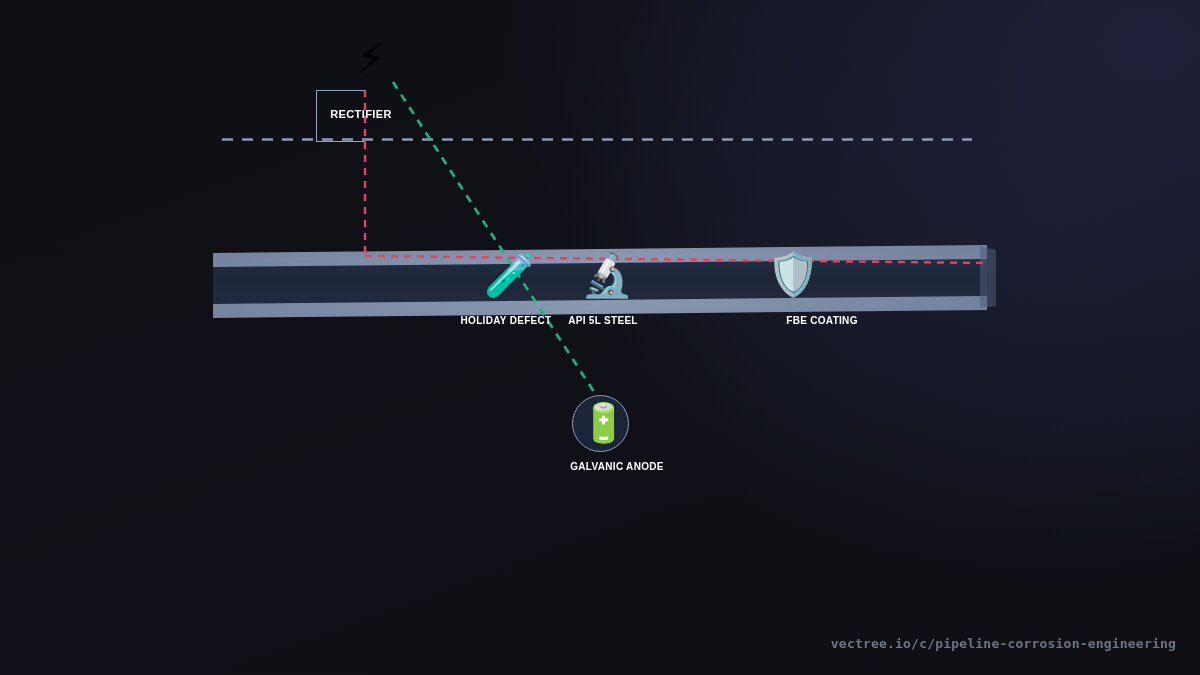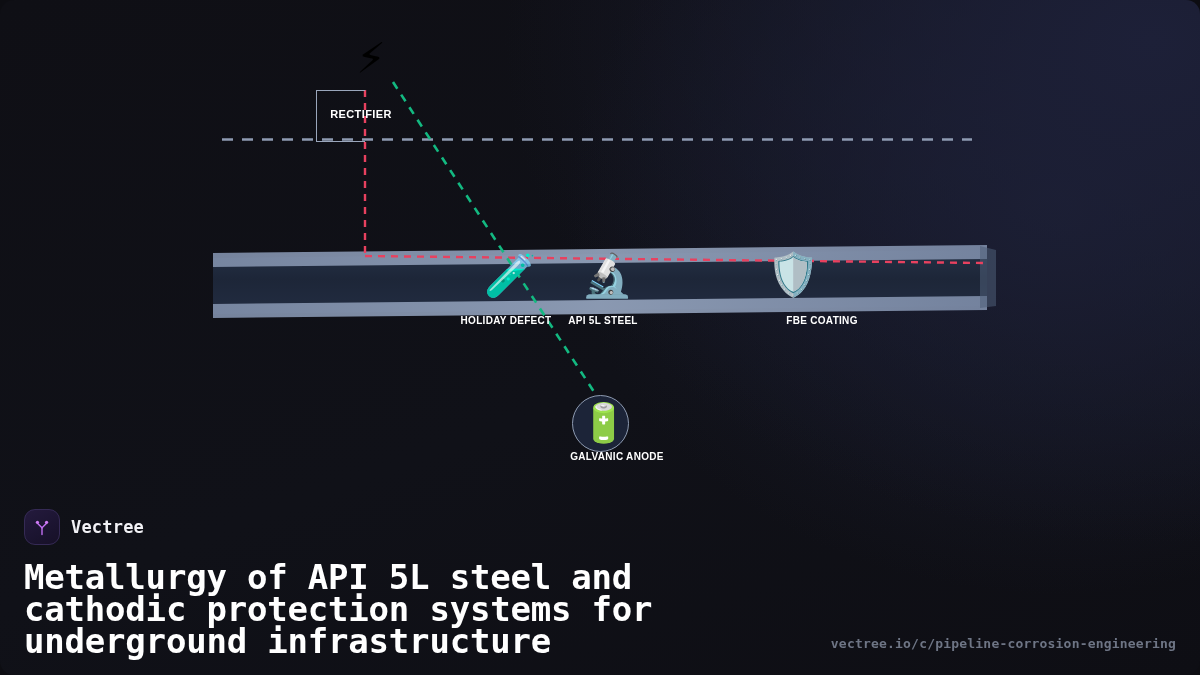--- a/index.html
+++ b/index.html
@@ -10,21 +10,20 @@
   #stage {
     position: relative;
     width: 1200px;
     height: 675px;
     overflow: hidden;
     background:
       radial-gradient(ellipse 900px 700px at 96% 6%, #1d2038 0%, rgba(29,32,56,0.45) 38%, rgba(17,18,28,0) 72%),
       radial-gradient(ellipse 700px 560px at 88% 30%, #191c2e 0%, rgba(25,28,46,0) 70%),
       linear-gradient(160deg, #0f0f15 0%, #101118 55%, #0e0e14 100%);
     font-family: "DejaVu Sans", "Liberation Sans", sans-serif;
-    border-radius: 14px;
   }
 
   
   #diagram {
     position: absolute;
     left: 0; top: 0;
     width: 1200px;
     height: 500px;
   }
   #diagram svg { display: block; }
@@ -177,37 +176,19 @@
     <div class="node-label" style="left:506px; top:315px;">HOLIDAY DEFECT</div>
 
     <div class="emoji" style="left:581px; top:255px; width:44px; font-size:42px;">🔬</div>
     <div class="node-label" style="left:603px; top:315px;">API 5L STEEL</div>
 
     <div class="emoji" style="left:767px; top:254px; width:44px; font-size:42px;">🛡️</div>
     <div class="node-label" style="left:822px; top:315px;">FBE COATING</div>
 
     <div class="badge-circle" style="left:572px; top:395px; width:57px; height:57px;"></div>
     <div class="emoji" style="left:580px; top:404px; width:42px; font-size:38px;">🔋</div>
-    <div class="node-label" style="left:617px; top:451px;">GALVANIC ANODE</div>
+    <div class="node-label" style="left:617px; top:461px;">GALVANIC ANODE</div>
   </div>
 
-  <div id="footer">
-    <div class="brand-row">
-      <div class="brand-logo">
-        <svg width="20" height="20" viewBox="0 0 24 24">
-          <g stroke="#c06ef0" stroke-width="1.7" fill="none" stroke-linecap="round">
-            <path d="M12 21 L12 13"></path>
-            <path d="M12 13 L6.5 7.5"></path>
-            <path d="M12 13 L17.5 7.5"></path>
-          </g>
-          <circle cx="6.5" cy="6.4" r="1.9" fill="#d07cf5"></circle>
-          <circle cx="17.5" cy="6.4" r="1.9" fill="#d07cf5"></circle>
-        </svg>
-      </div>
-      <div class="brand-name">Vectree</div>
-    </div>
-
-    <div id="headline">Metallurgy of API 5L steel and cathodic protection systems for underground infrastructure</div>
-  </div>
 
   <div id="site-url">vectree.io/c/pipeline-corrosion-engineering</div>
 
 </div>
 
 </body></html>

